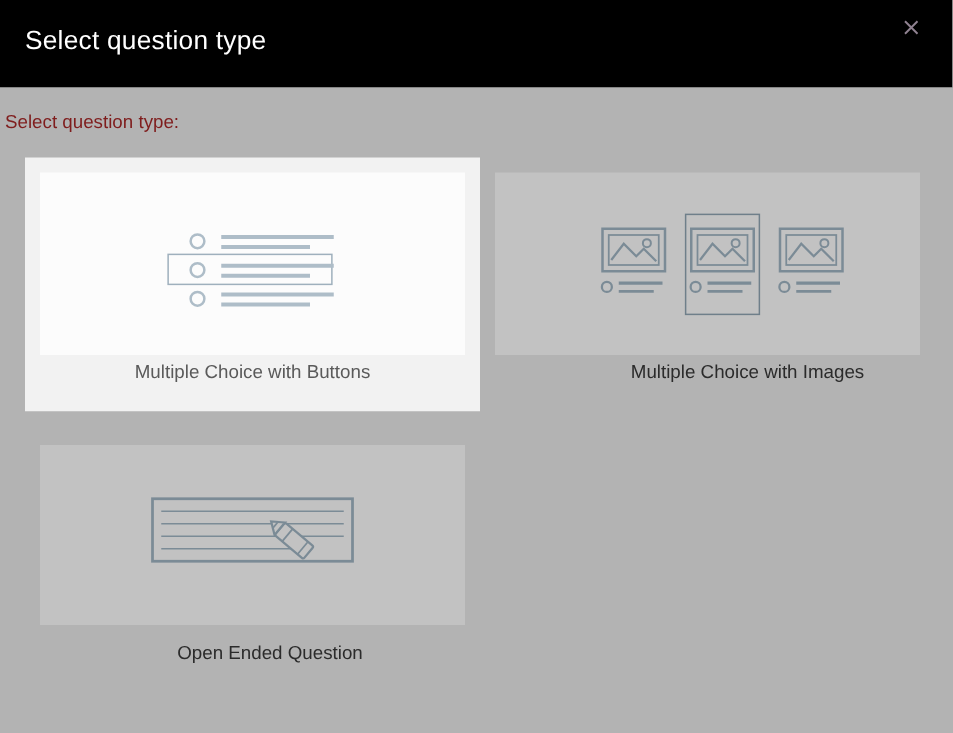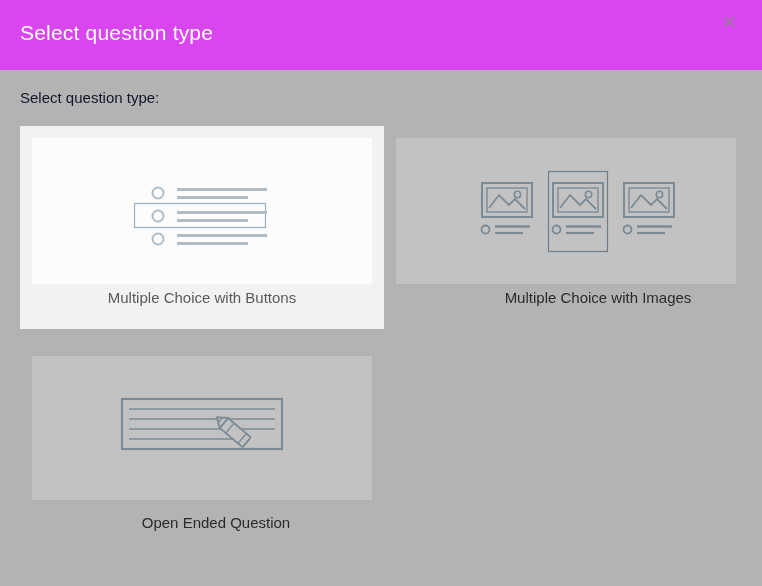--- a/index.html
+++ b/index.html
@@ -15,21 +15,21 @@
     position: relative;
   }
 
   
   .dialog-header {
     position: absolute;
     left: 0;
     top: 0;
     width: 762px;
     height: 70px;
-    background: #d946ef;
+    background: #000000;
     box-sizing: border-box;
   }
   .dialog-title {
     position: absolute;
     left: 20px;
     top: 21px;
     font-size: 21px;
     color: #ffffff;
     letter-spacing: 0.2px;
     white-space: nowrap;
@@ -57,24 +57,24 @@
   .dialog-body {
     position: absolute;
     left: 0;
     top: 70px;
     width: 762px;
     height: 516px;
     background: #b3b3b3;
   }
   .prompt-label {
     position: absolute;
-    left: 20px;
+    left: 4px;
     top: 19px;
     font-size: 15px;
-    color: #0f172a;
+    color: #7f1d1d;
     white-space: nowrap;
     text-align: right;
   }
 
   
   .card {
     position: absolute;
     box-sizing: border-box;
   }
   .card.selected {

